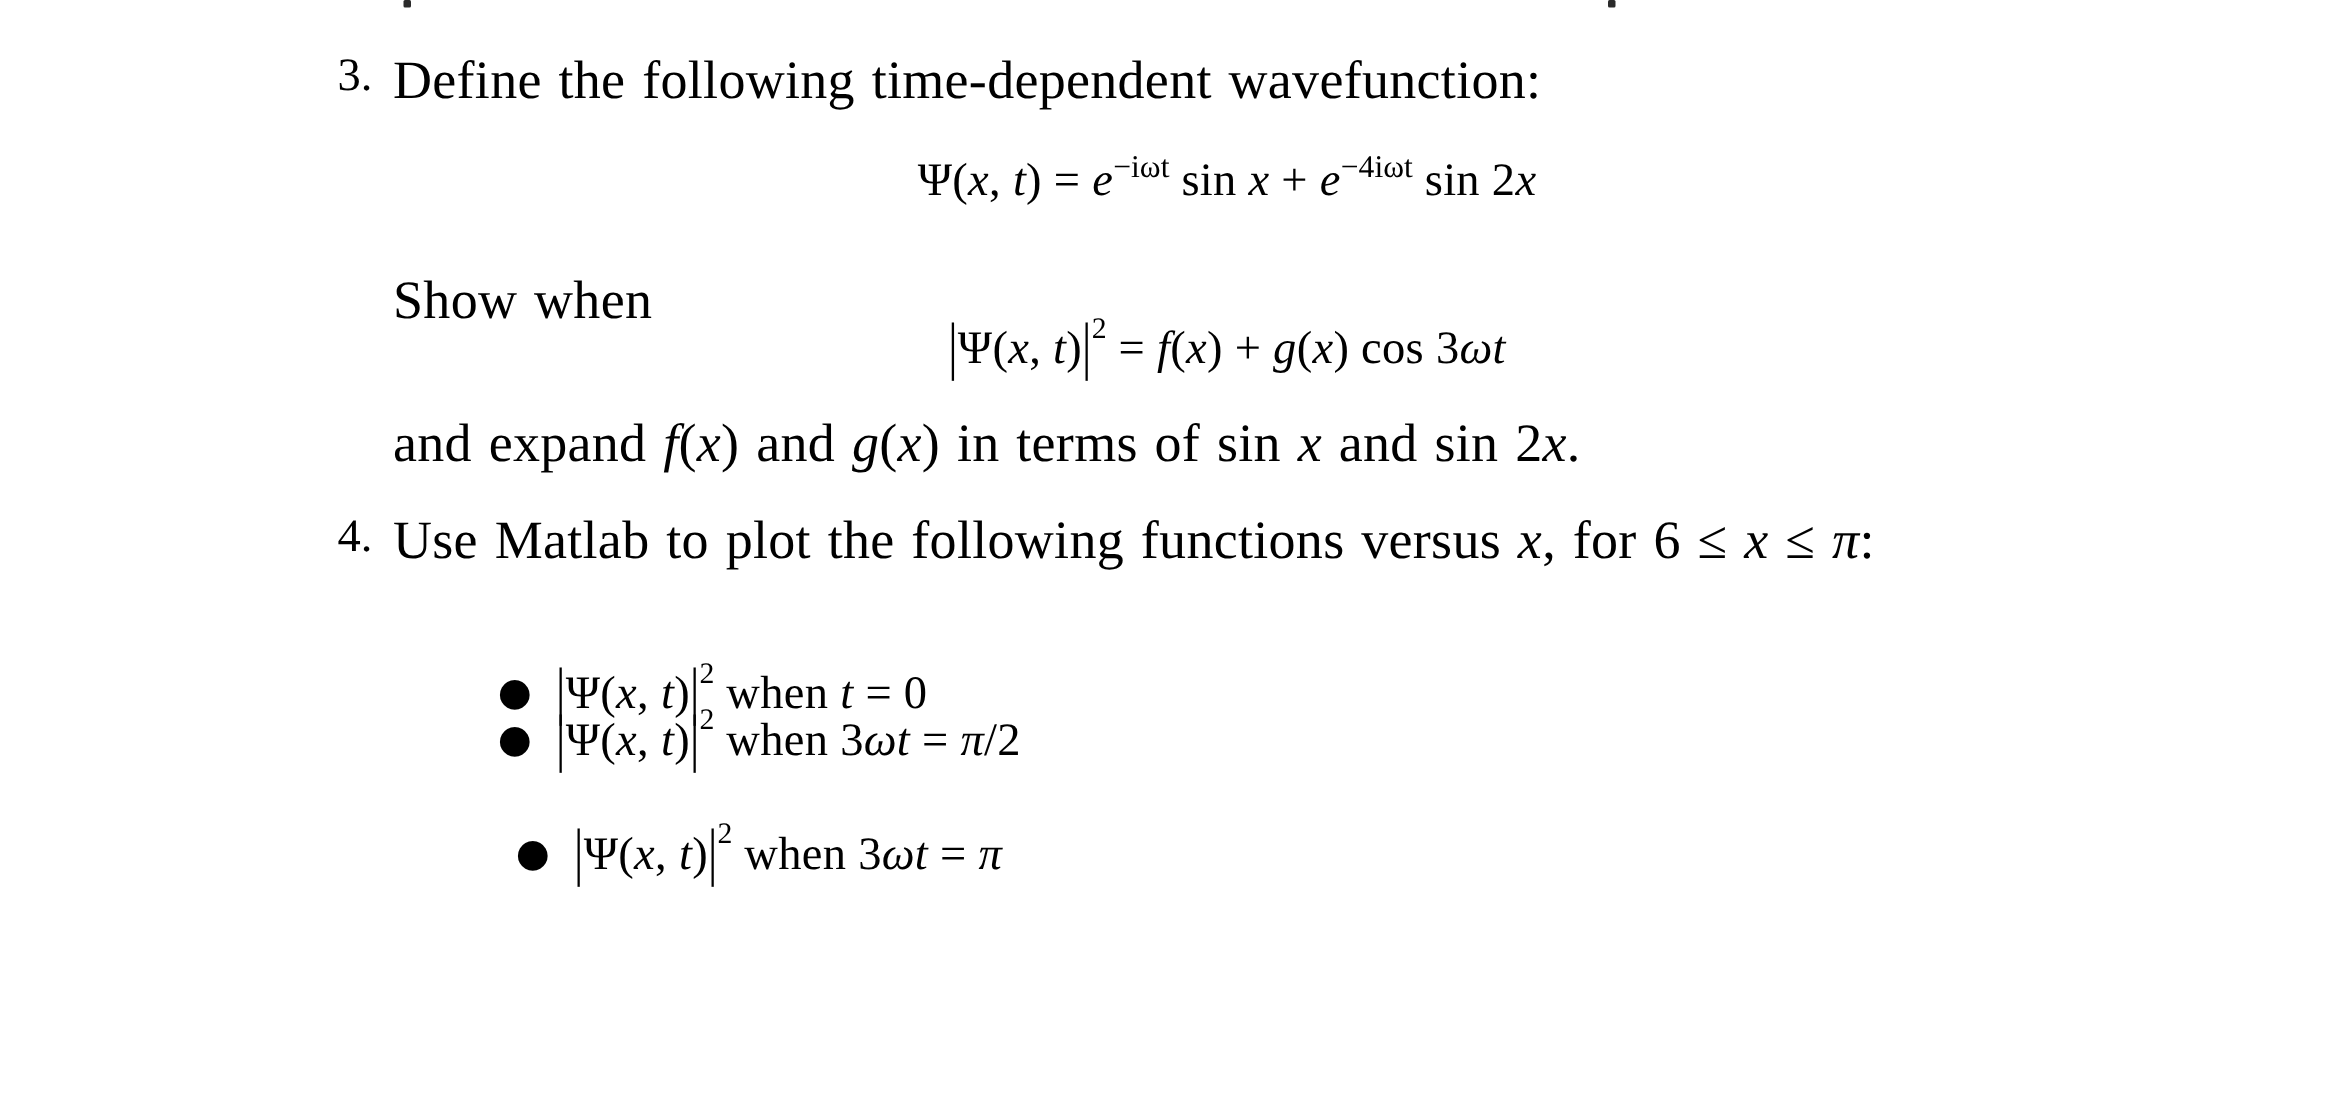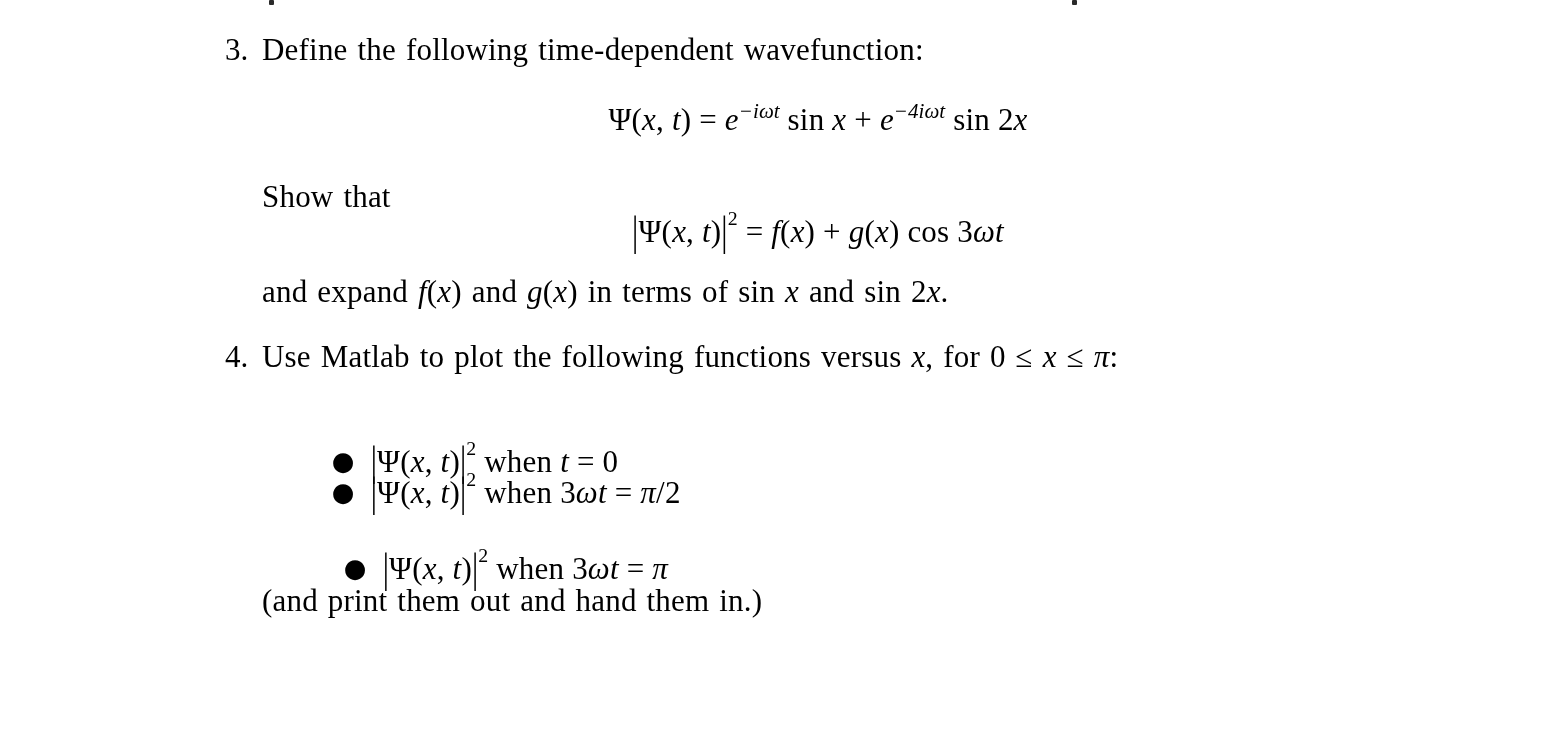--- a/index.html
+++ b/index.html
@@ -11,21 +11,21 @@
     position: relative;
     width: 1559px;
     height: 745px;
     background: #ffffff;
     color: #000000;
     font-family: "Liberation Serif", serif;
     overflow: hidden;
   }
   .line {
     position: absolute;
-    font-size: 31px;
+    font-size: 36px;
     line-height: 1.25;
     white-space: pre;
     letter-spacing: 0.2px;
     word-spacing: 2px;
   }
   .num {
     position: absolute;
     font-size: 31px;
     line-height: 1.25;
     white-space: pre;
@@ -53,21 +53,20 @@
     font-size: 26px;
     position: relative;
     top: -2px;
     margin-right: 16px;
   }
   
   .tk-up { font-style: normal; }
   .tk-it { font-style: italic; }
   .tk-supit {
     font-size: 68%;
-    font-style: italic;
     position: relative;
     top: -0.55em;
     letter-spacing: 0;
   }
   .tk-bar {
     display: inline-block;
     transform: scaleY(1.38);
     transform-origin: 50% 55%;
   }
   .tk-sup2 {
@@ -94,34 +93,33 @@
 <div id="page">
 
   <div id="frag-left" class="top-fragment"></div>
   <div id="frag-right" class="top-fragment"></div>
 
   <span class="num" style="left:225px; top:31px;">3.</span>
   <span class="line" style="left:262px; top:31px;">Define the following time-dependent wavefunction:</span>
 
   <div class="eq" style="top:101px;"><span class="tk-up">Ψ</span><span class="tk-up">(</span><span class="tk-it">x</span><span class="tk-up">, </span><span class="tk-it">t</span><span class="tk-up">) = </span><span class="tk-it">e</span><span class="tk-supit">−iωt</span><span class="tk-up"> sin </span><span class="tk-it">x</span><span class="tk-up"> + </span><span class="tk-it">e</span><span class="tk-supit">−4iωt</span><span class="tk-up"> sin 2</span><span class="tk-it">x</span></div>
 
-  <span class="line" style="left:262px; top:178px;">Show that</span>
+  <span class="line" style="left:262px; top:178px;">Show when</span>
 
   <div class="eq" style="top:213px;"><span class="tk-bar">|</span><span class="tk-up">Ψ</span><span class="tk-up">(</span><span class="tk-it">x</span><span class="tk-up">, </span><span class="tk-it">t</span><span class="tk-up">)</span><span class="tk-bar">|</span><span class="tk-sup2">2</span><span class="tk-up"> = </span><span class="tk-it">f</span><span class="tk-up">(</span><span class="tk-it">x</span><span class="tk-up">)</span><span class="tk-up"> + </span><span class="tk-it">g</span><span class="tk-up">(</span><span class="tk-it">x</span><span class="tk-up">) cos 3</span><span class="tk-it">ωt</span></div>
 
   <div class="line" style="left:262px; top:273px;"><span class="tk-up">and expand </span><span class="tk-it">f</span><span class="tk-up">(</span><span class="tk-it">x</span><span class="tk-up">)</span><span class="tk-up"> and </span><span class="tk-it">g</span><span class="tk-up">(</span><span class="tk-it">x</span><span class="tk-up">)</span><span class="tk-up"> in terms of sin </span><span class="tk-it">x</span><span class="tk-up"> and sin 2</span><span class="tk-it">x</span><span class="tk-up">.</span></div>
 
   <span class="num" style="left:225px; top:338px;">4.</span>
-  <div class="line" style="left:262px; top:338px;"><span class="tk-up">Use Matlab to plot the following functions versus </span><span class="tk-it">x</span><span class="tk-up">, for 0 ≤ </span><span class="tk-it">x</span><span class="tk-up"> ≤ </span><span class="tk-it">π</span><span class="tk-up">:</span></div>
+  <div class="line" style="left:262px; top:338px;"><span class="tk-up">Use Matlab to plot the following functions versus </span><span class="tk-it">x</span><span class="tk-up">, for 6 ≤ </span><span class="tk-it">x</span><span class="tk-up"> ≤ </span><span class="tk-it">π</span><span class="tk-up">:</span></div>
 
   <div class="bullet-row" style="left:300px; top:404px;">
     <span class="bullet-marker">●</span><span><span class="tk-bar">|</span><span class="tk-up">Ψ</span><span class="tk-up">(</span><span class="tk-it">x</span><span class="tk-up">, </span><span class="tk-it">t</span><span class="tk-up">)</span><span class="tk-bar">|</span><span class="tk-sup2">2</span><span class="tk-up"> when </span><span class="tk-it">t</span><span class="tk-up"> = 0</span></span>
   </div>
   <div class="bullet-row" style="left:300px; top:435px;">
     <span class="bullet-marker">●</span><span><span class="tk-bar">|</span><span class="tk-up">Ψ</span><span class="tk-up">(</span><span class="tk-it">x</span><span class="tk-up">, </span><span class="tk-it">t</span><span class="tk-up">)</span><span class="tk-bar">|</span><span class="tk-sup2">2</span><span class="tk-up"> when 3</span><span class="tk-it">ωt</span><span class="tk-up"> = </span><span class="tk-it">π</span><span class="tk-up">/2</span></span>
   </div>
   <div class="bullet-row" style="left:312px; top:511px;">
     <span class="bullet-marker">●</span><span><span class="tk-bar">|</span><span class="tk-up">Ψ</span><span class="tk-up">(</span><span class="tk-it">x</span><span class="tk-up">, </span><span class="tk-it">t</span><span class="tk-up">)</span><span class="tk-bar">|</span><span class="tk-sup2">2</span><span class="tk-up"> when 3</span><span class="tk-it">ωt</span><span class="tk-up"> = </span><span class="tk-it">π</span></span>
   </div>
 
-  <span class="line" style="left:262px; top:582px;">(and print them out and hand them in.)</span>
 
 </div>
 
 </body></html>

